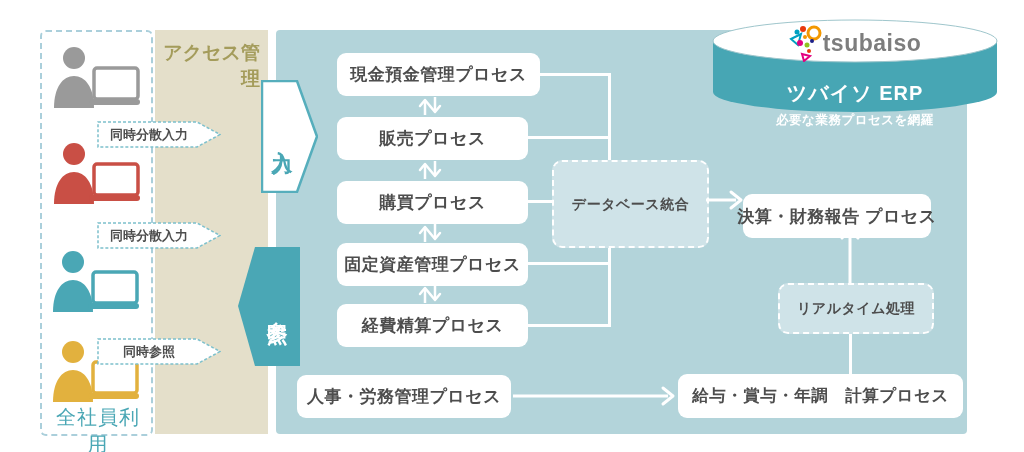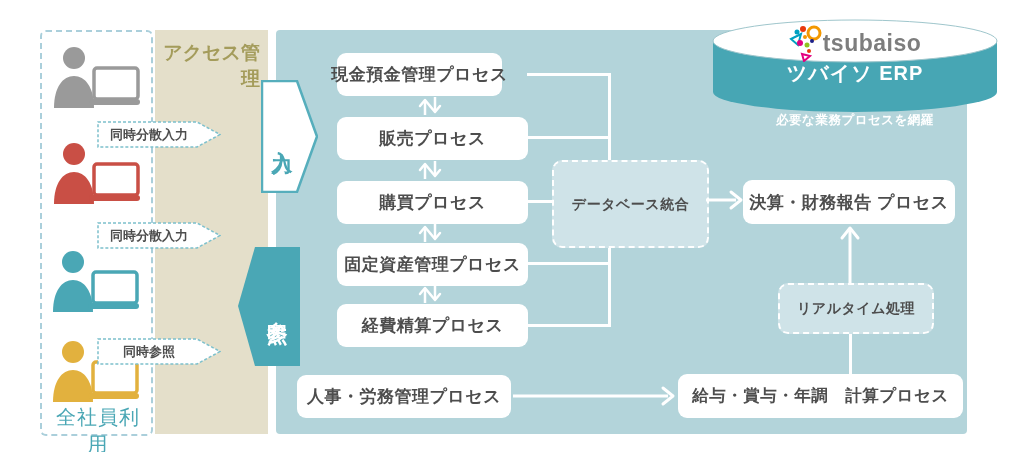--- a/index.html
+++ b/index.html
@@ -50,21 +50,21 @@
   .wline{position:absolute;background:#fff;}
   .conn{position:absolute;}
 
   .updown{position:absolute;width:26px;height:20px;}
 
   .cyl{position:absolute;left:710px;top:16px;width:290px;height:100px;}
   .cyl svg.shape{position:absolute;inset:0;}
   .cyl .logo-row{position:absolute;left:0;top:8px;width:100%;display:flex;align-items:center;
          justify-content:center;}
   .cyl .logo-text{font-size:23px;font-weight:bold;color:#7d7d7d;letter-spacing:0.5px;}
-  .cyl .title{position:absolute;left:0;top:44px;width:100%;text-align:center;color:#fff;
+  .cyl .title{position:absolute;left:0;top:64px;width:100%;text-align:center;color:#fff;
          font-weight:bold;font-size:20px;letter-spacing:1px;}
   .cyl .subtitle{position:absolute;left:0;top:72px;width:100%;text-align:center;color:#fff;
          font-weight:bold;font-size:12.5px;letter-spacing:0.5px;margin-top:24px;}
 </style>
 </head>
 <body>
 
 <svg width="0" height="0" style="position:absolute">
   <defs>
     <symbol id="user-laptop" viewBox="0 0 88 64">
@@ -142,39 +142,39 @@
   </div>
 
   <div class="wline" style="left:527px;top:73px;width:84px;height:3px;"></div>
   <div class="wline" style="left:527px;top:136px;width:84px;height:3px;"></div>
   <div class="wline" style="left:527px;top:200px;width:84px;height:3px;"></div>
   <div class="wline" style="left:527px;top:262px;width:84px;height:3px;"></div>
   <div class="wline" style="left:527px;top:324px;width:84px;height:3px;"></div>
   <div class="wline" style="left:608px;top:73px;width:3px;height:254px;"></div>
   <div class="wline" style="left:849px;top:330px;width:3px;height:45px;"></div>
 
-  <div class="box" style="left:337px;top:53px;width:165px;height:43px;">
+  <div class="box" style="left:337px;top:53px;width:203px;height:43px;">
     <span>現金預金管理プロセス</span>
   </div>
   <div class="box" style="left:337px;top:117px;width:191px;height:43px;">
     <span>販売プロセス</span>
   </div>
   <div class="box" style="left:337px;top:181px;width:191px;height:43px;">
     <span>購買プロセス</span>
   </div>
   <div class="box" style="left:337px;top:243px;width:191px;height:43px;">
     <span>固定資産管理プロセス</span>
   </div>
   <div class="box" style="left:337px;top:304px;width:191px;height:43px;">
     <span>経費精算プロセス</span>
   </div>
   <div class="box" style="left:297px;top:375px;width:214px;height:43px;">
     <span>人事・労務管理プロセス</span>
   </div>
-  <div class="box" style="left:743px;top:180px;width:212px;height:44px;">
+  <div class="box" style="left:743px;top:194px;width:188px;height:44px;">
     <span>決算・財務報告 プロセス</span>
   </div>
   <div class="box" style="left:678px;top:374px;width:285px;height:44px;font-size:16.5px;">
     <span>給与・賞与・年調　計算プロセス</span>
   </div>
 
   <svg class="updown" style="left:417px;top:96px;" viewBox="0 0 26 20">
     <line x1="8" y1="19" x2="8" y2="5" stroke="#fff" stroke-width="2.5"></line>
       <polyline points="3,10 8,4 13,10" fill="none" stroke="#fff" stroke-width="2.5" stroke-linecap="round" stroke-linejoin="round"></polyline>
     <line x1="18" y1="1" x2="18" y2="15" stroke="#fff" stroke-width="2.5"></line>

